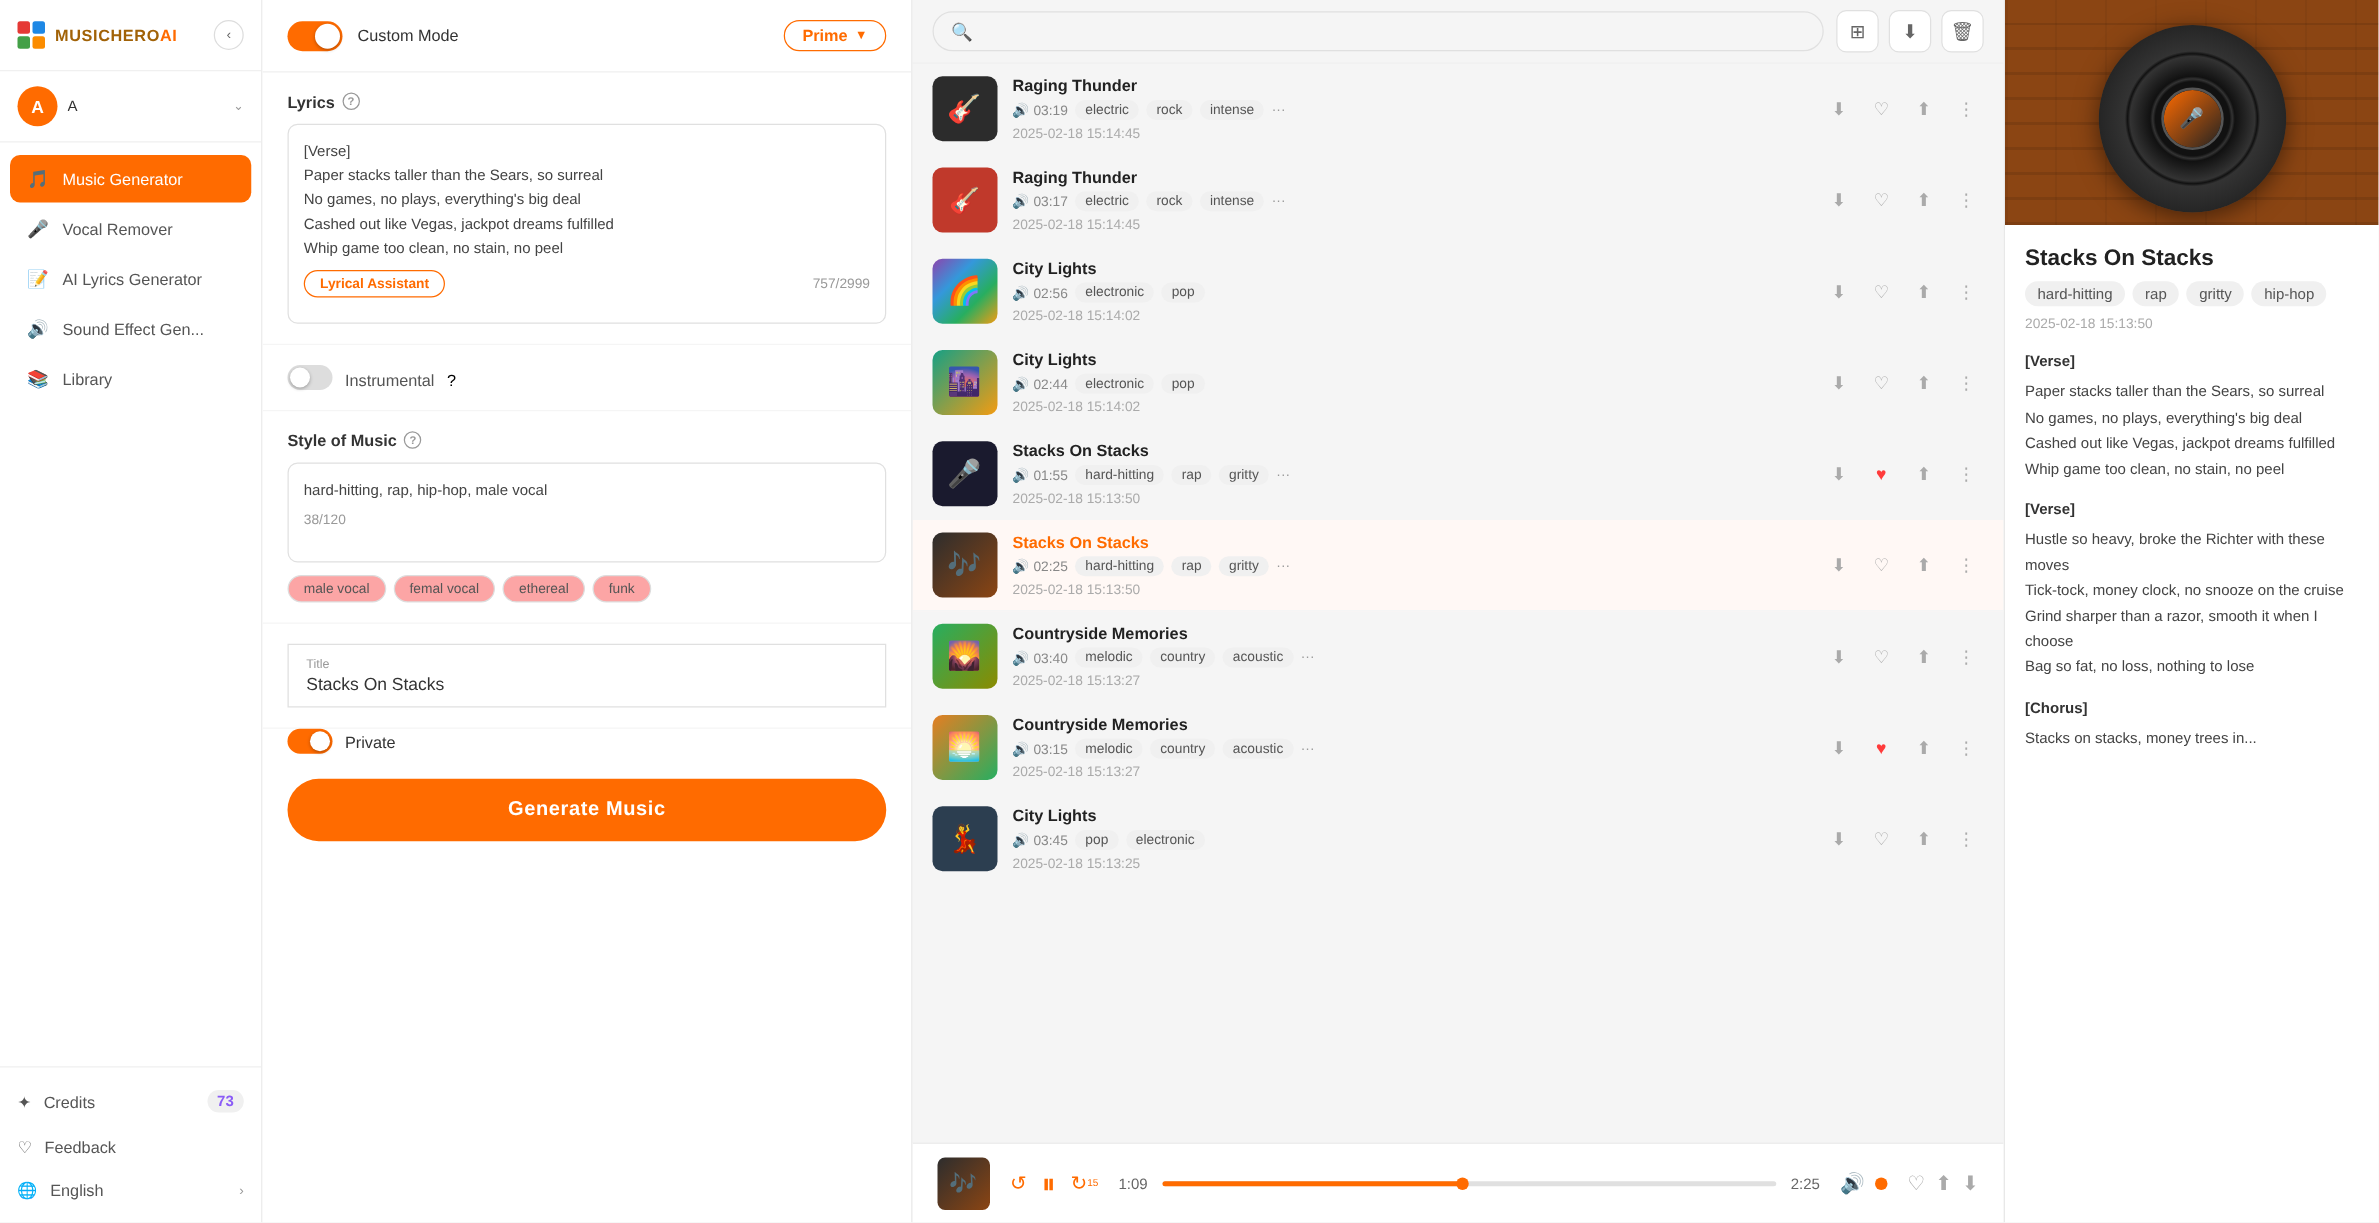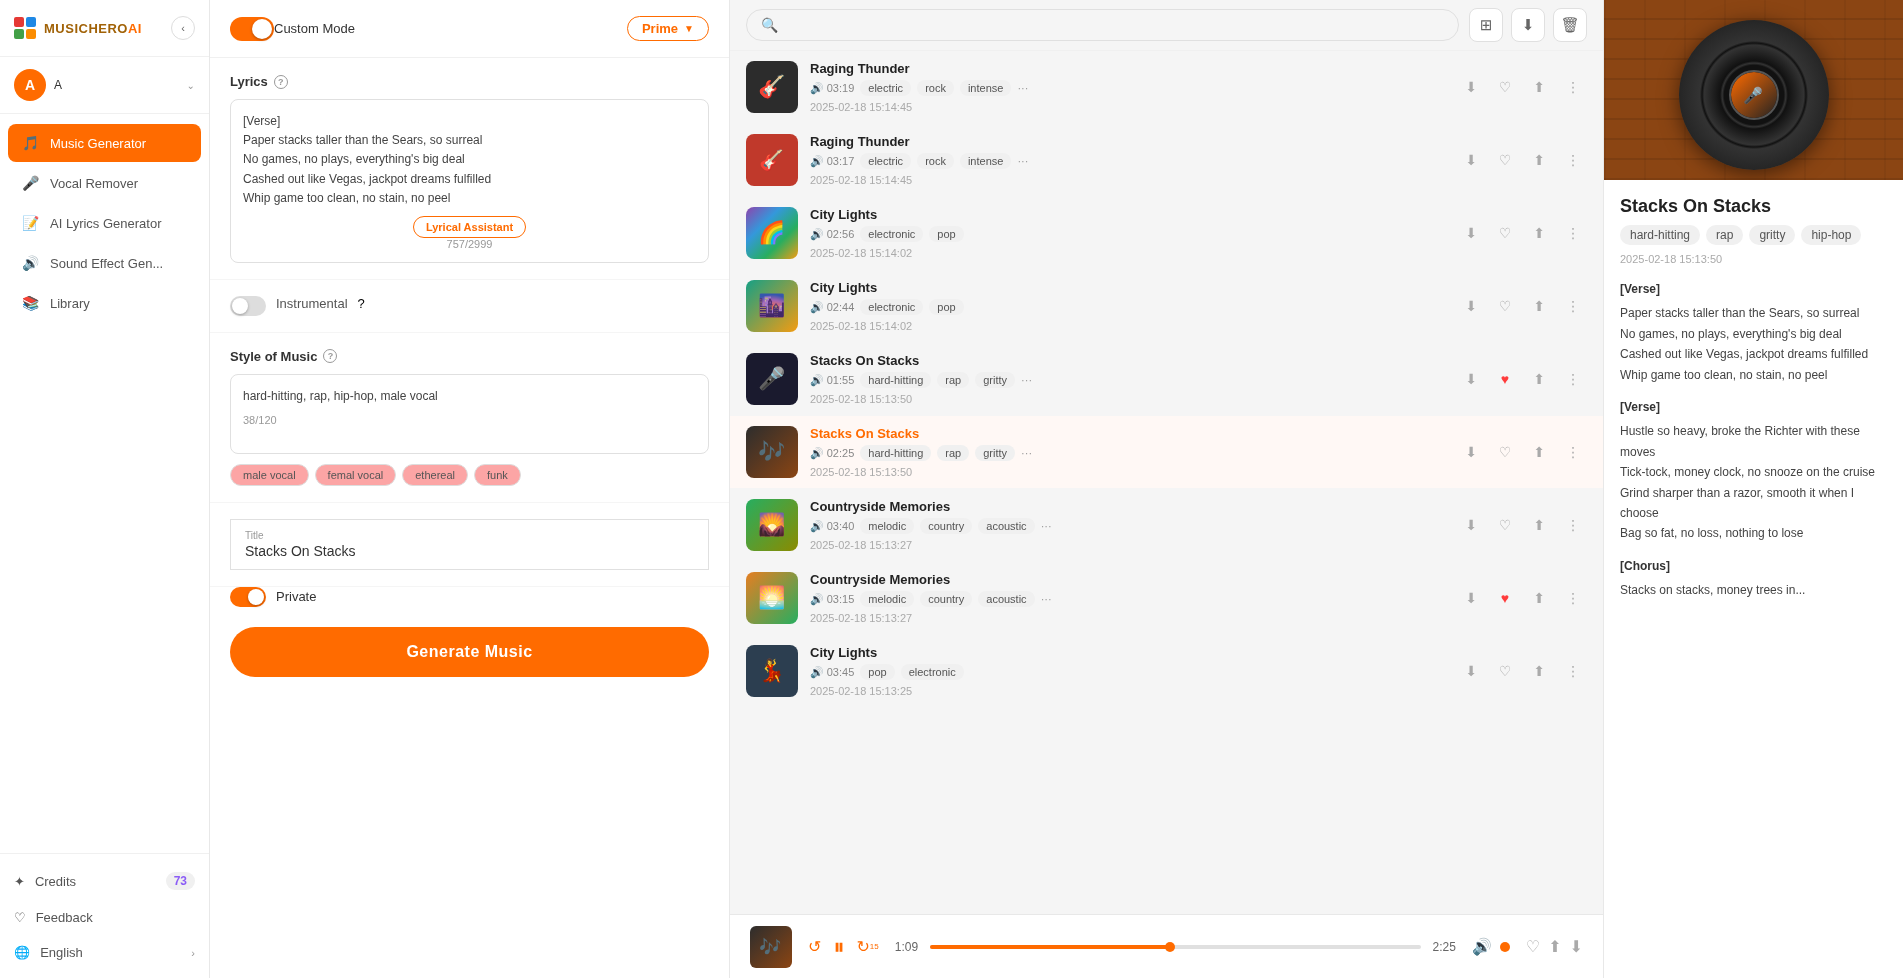--- a/index.html
+++ b/index.html
@@ -29,37 +29,37 @@
     .nav-item .nav-icon { width: 18px; height: 18px; display: flex; align-items: center; justify-content: center; font-size: 14px; flex-shrink: 0; }
 
     .sidebar-bottom { padding: 8px 0; border-top: 1px solid #f0f0f0; }
     .bottom-item { display: flex; align-items: center; gap: 10px; padding: 10px 14px; cursor: pointer; color: #555; font-size: 13px; }
     .credits-badge { margin-left: auto; background: #f0f0f0; border-radius: 10px; padding: 2px 8px; font-size: 12px; font-weight: 600; color: #8b5cf6; }
     .lang-arrow { margin-left: auto; color: #999; font-size: 11px; }
 
     
     .generator-panel { width: 520px; background: #fff; border-right: 1px solid #e8e8e8; display: flex; flex-direction: column; flex-shrink: 0; overflow-y: auto; }
     .gen-header { display: flex; align-items: center; gap: 12px; padding: 16px 20px; border-bottom: 1px solid #f0f0f0; }
-    .custom-toggle { display: flex; align-items: center; gap: 0; }
+    .custom-toggle { display: flex; align-items: center; gap: 12px; }
     .toggle-switch { width: 44px; height: 24px; border-radius: 12px; background: #ff6b00; position: relative; cursor: pointer; flex-shrink: 0; }
     .toggle-switch .knob { width: 20px; height: 20px; border-radius: 50%; background: #fff; position: absolute; top: 2px; right: 2px; box-shadow: 0 1px 3px rgba(0,0,0,0.3); }
     .custom-label { font-size: 13px; color: #333; font-weight: 500; }
     .prime-badge { margin-left: auto; border: 1.5px solid #ff6b00; border-radius: 20px; padding: 4px 14px; font-size: 13px; color: #ff6b00; font-weight: 600; display: flex; align-items: center; gap: 6px; cursor: pointer; }
     .prime-badge .chevron { font-size: 10px; }
 
     .gen-section { padding: 16px 20px; border-bottom: 1px solid #f5f5f5; }
-    .section-label { font-size: 13px; font-weight: 600; color: #333; margin-bottom: 10px; display: flex; align-items: center; gap: 6px; }
+    .section-label { font-size: 13px; font-weight: 600; color: #333; margin-bottom: 10px; display: flex; gap: 6px; }
     .section-label .help { width: 14px; height: 14px; border-radius: 50%; border: 1px solid #999; display: inline-flex; align-items: center; justify-content: center; font-size: 9px; color: #999; cursor: pointer; }
     .lyrics-box { border: 1px solid #e0e0e0; border-radius: 8px; padding: 12px; min-height: 160px; position: relative; }
     .lyrics-text { font-size: 12px; color: #444; line-height: 1.6; white-space: pre-wrap; }
-    .lyrics-footer { display: flex; align-items: center; justify-content: space-between; margin-top: 8px; flex-direction: column; }
+    .lyrics-footer { display: flex; align-items: center; justify-content: space-between; margin-top: 8px; }
     .lyrical-btn { border: 1.5px solid #ff6b00; color: #ff6b00; background: #fff; border-radius: 16px; padding: 4px 12px; font-size: 11px; font-weight: 600; cursor: pointer; }
     .char-count { font-size: 11px; color: #999; }
 
-    .instrumental-row { display: flex; align-items: flex-start; gap: 10px; }
+    .instrumental-row { display: flex; align-items: flex-end; gap: 10px; }
     .toggle-sm { width: 36px; height: 20px; border-radius: 10px; background: #ddd; position: relative; cursor: pointer; flex-shrink: 0; }
     .toggle-sm .knob-sm { width: 16px; height: 16px; border-radius: 50%; background: #fff; position: absolute; top: 2px; left: 2px; box-shadow: 0 1px 3px rgba(0,0,0,0.3); }
     .instr-label { font-size: 13px; color: #555; }
 
     .style-box { border: 1px solid #e0e0e0; border-radius: 8px; padding: 12px; min-height: 80px; position: relative; }
     .style-text { font-size: 12px; color: #444; line-height: 1.6; }
     .style-footer { display: flex; align-items: center; justify-content: space-between; margin-top: 8px; }
     .style-tags { display: flex; flex-wrap: wrap; gap: 6px; margin-top: 10px; }
     .style-tag { border: 1px solid #ddd; border-radius: 14px; padding: 4px 12px; font-size: 11px; color: #555; cursor: pointer; background: #fca5a5; }
 

